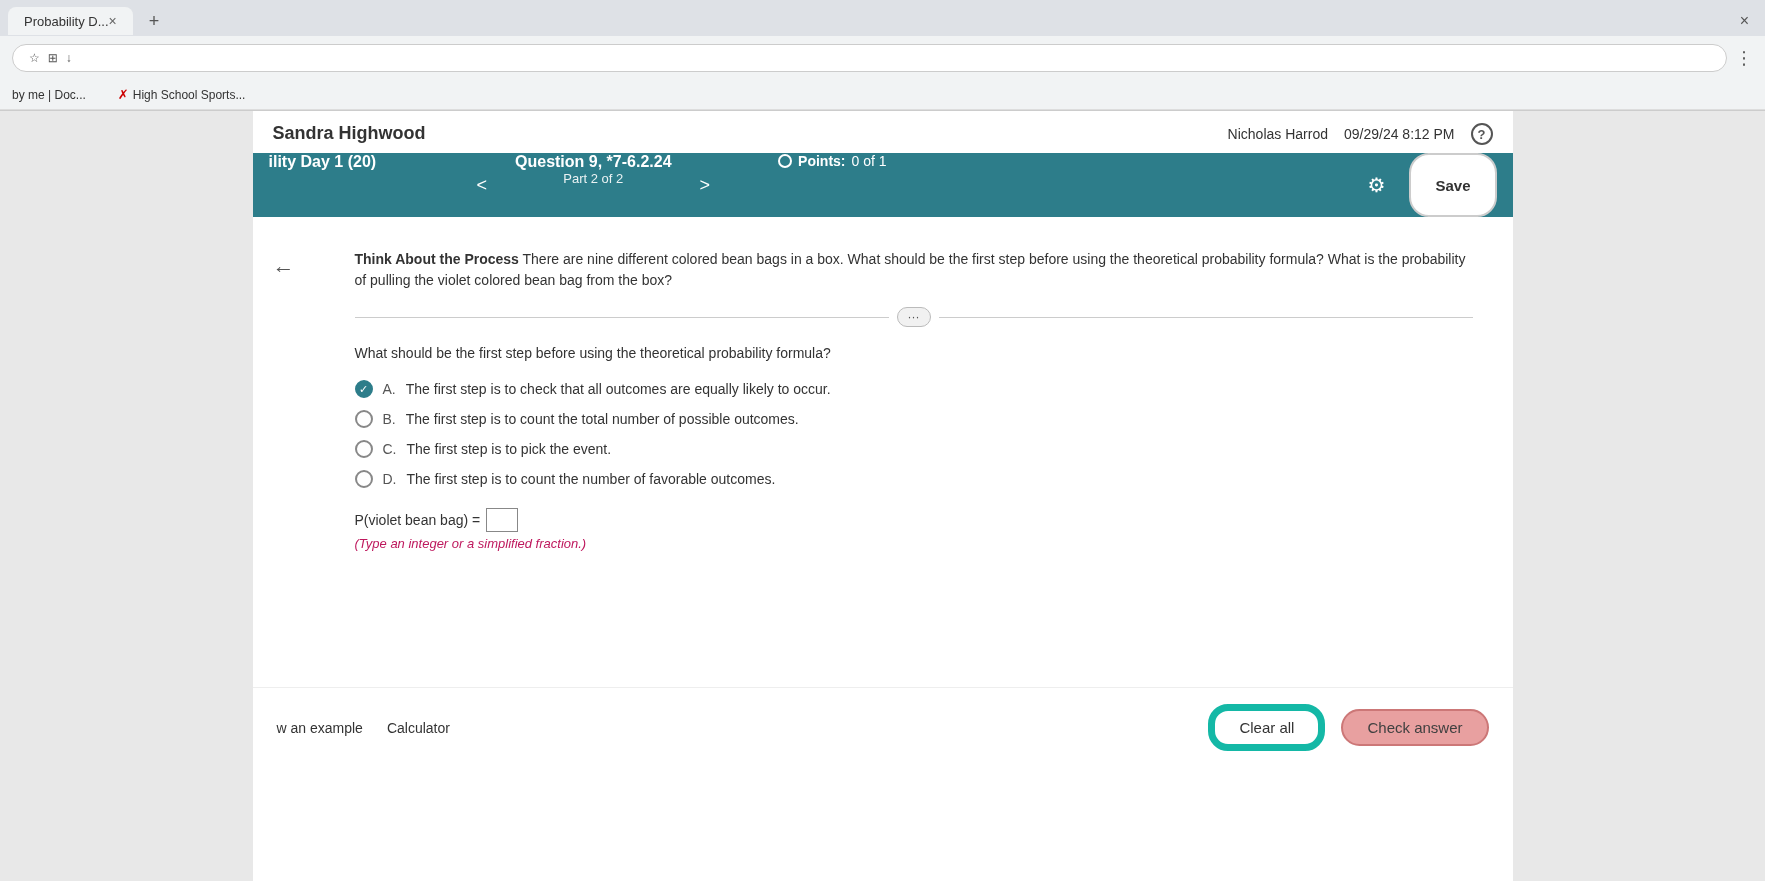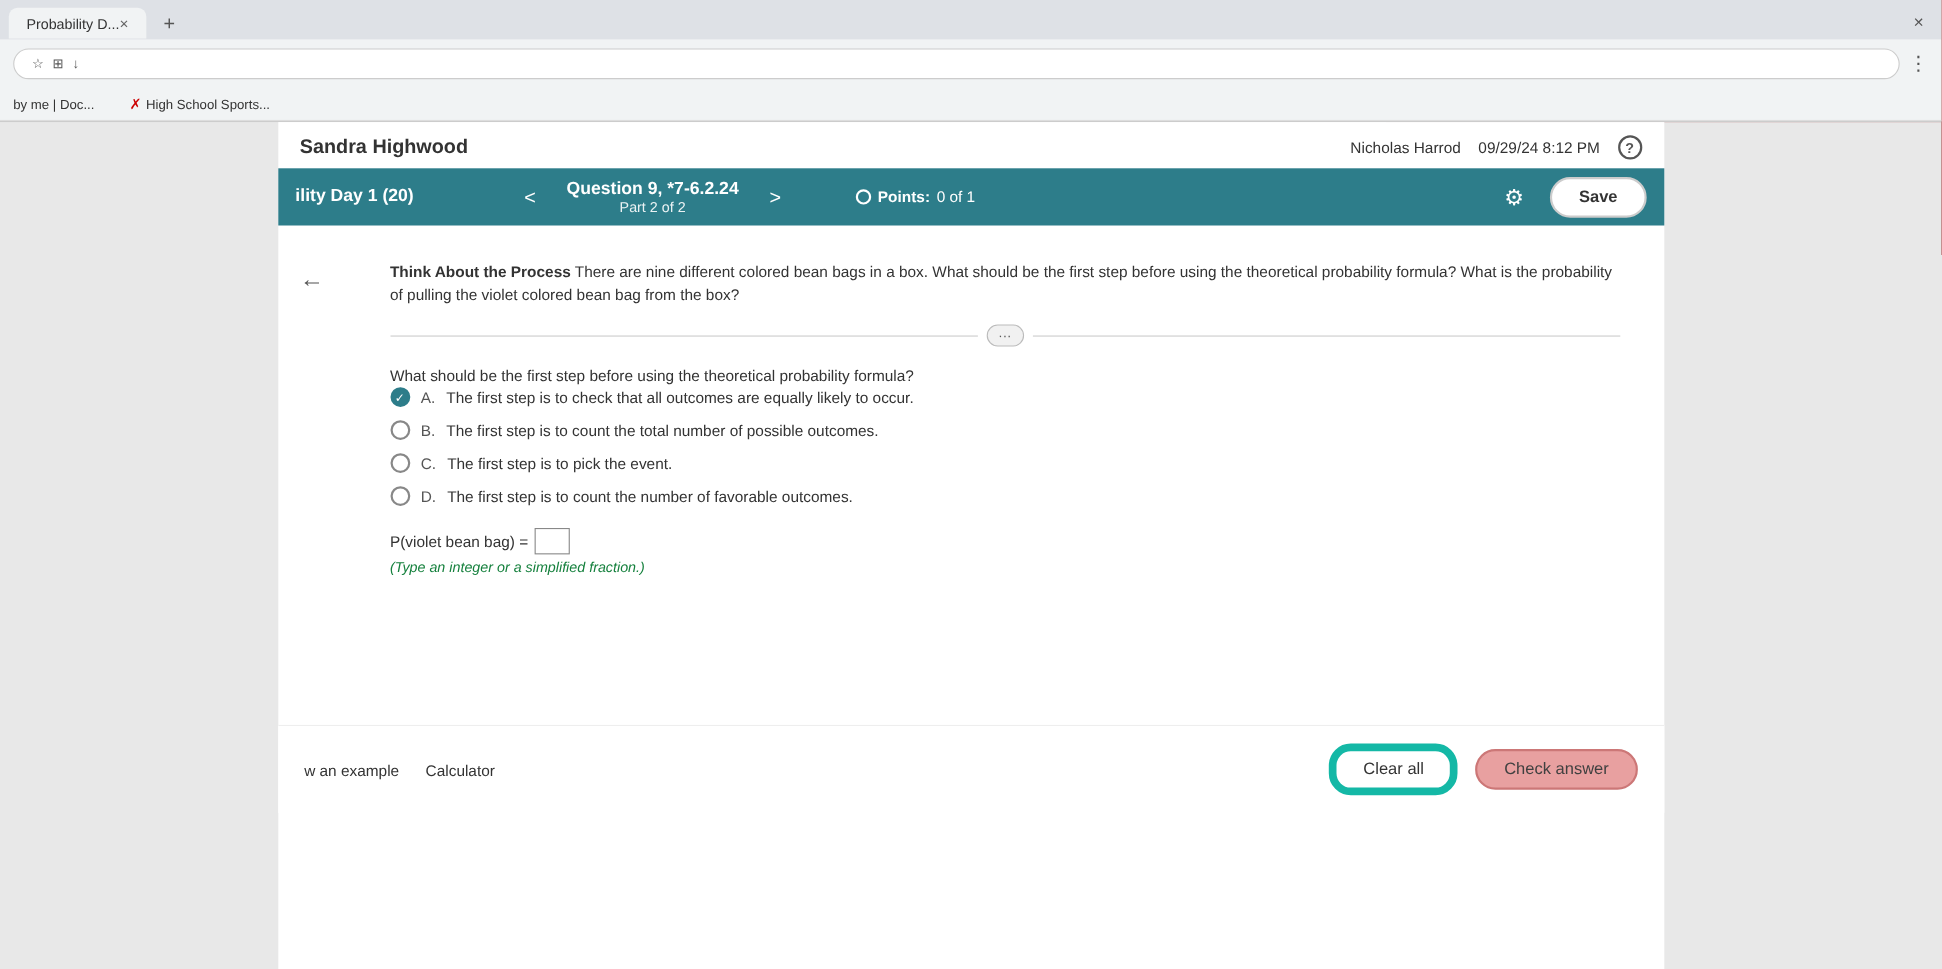--- a/index.html
+++ b/index.html
@@ -121,23 +121,22 @@
       font-weight: bold;
       color: #555;
       cursor: pointer;
     }
 
     
     .question-header {
       background: #2d7d8a;
       color: white;
       display: flex;
-      align-items: center;
       padding: 0 16px;
-      height: 52px;
+      height: 64px;
       gap: 20px;
     }
     .assignment-title {
       font-size: 16px;
       font-weight: bold;
       color: white;
       min-width: 180px;
     }
     .nav-btn {
       background: transparent;
@@ -241,20 +240,21 @@
       padding: 2px 10px;
       font-size: 12px;
       cursor: pointer;
       margin: 0 8px;
       color: #555;
     }
 
     .sub-question {
       font-size: 14px;
       color: #333;
+      margin-bottom: 16px;
       line-height: 1.5;
     }
 
     .answer-choices {
       list-style: none;
       margin-bottom: 20px;
     }
     .answer-choice {
       display: flex;
       align-items: center;
@@ -303,21 +303,21 @@
     }
     .prob-box {
       width: 32px;
       height: 24px;
       border: 1px solid #888;
       display: inline-block;
       vertical-align: middle;
     }
     .type-hint {
       font-size: 13px;
-      color: #15803d;
+      color: #be185d;
       font-style: italic;
       margin-top: 4px;
     }
 
     
     .page-footer {
       position: absolute;
       bottom: 0;
       left: 0;
       right: 0;

